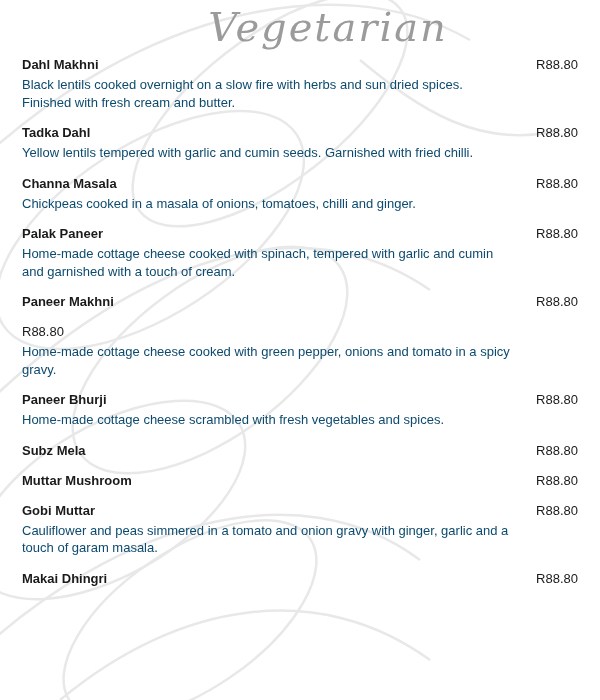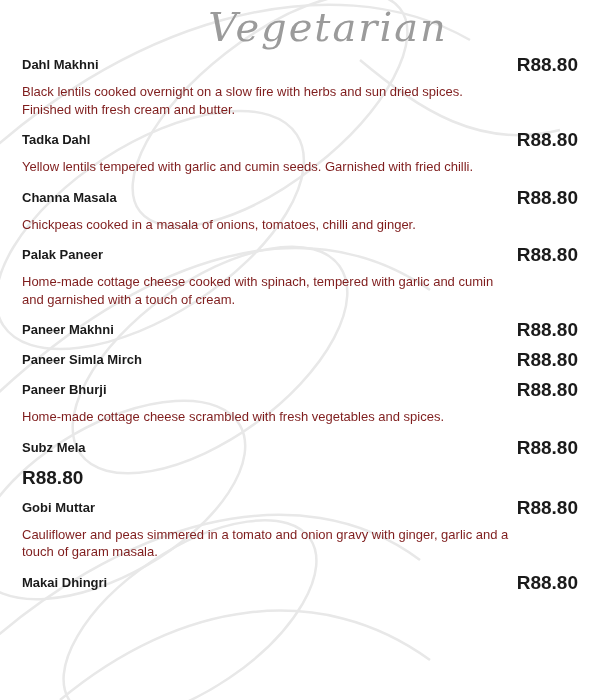--- a/index.html
+++ b/index.html
@@ -44,32 +44,32 @@
     justify-content: space-between;
     align-items: center;
   }
   .item .name {
     font-weight: bold;
     font-size: 13px;
     line-height: 17px;
     color: #1a1a1a;
   }
   .item .price {
-    font-weight: bold;
-    font-size: 19px;
+    font-weight: normal;
+    font-size: 13px;
     line-height: 17px;
     color: #1a1a1a;
     white-space: nowrap;
   }
   .item .desc {
     max-width: 490px;
     font-size: 13px;
     line-height: 17.5px;
-    color: #7f1d1d;
-    margin-top: 10px;
+    color: #0c4a6e;
+    margin-top: 3px;
   }
 </style>
 </head>
 <body>
 
 <div class="page">
 
   <svg class="watermark" viewBox="0 0 600 700" xmlns="http://www.w3.org/2000/svg" aria-hidden="true">
     <g fill="none" stroke="#e8e8e8" stroke-width="2.5">
       <ellipse cx="270" cy="110" rx="165" ry="72" transform="rotate(-38 270 110)"></ellipse>
@@ -123,42 +123,43 @@
 
     <div class="item">
       <div class="row">
         <span class="name">Paneer Makhni</span>
         <span class="price">R88.80</span>
       </div>
     </div>
 
     <div class="item">
       <div class="row">
-        <span class="name">Paneer Simla Mirch</span>
         <span class="price">R88.80</span>
       </div>
+      <div class="desc">Home-made cottage cheese cooked with green pepper, onions and tomato in a spicy gravy.</div>
     </div>
 
     <div class="item">
       <div class="row">
         <span class="name">Paneer Bhurji</span>
         <span class="price">R88.80</span>
       </div>
       <div class="desc">Home-made cottage cheese scrambled with fresh vegetables and spices.</div>
     </div>
 
     <div class="item">
       <div class="row">
         <span class="name">Subz Mela</span>
         <span class="price">R88.80</span>
       </div>
     </div>
 
     <div class="item">
       <div class="row">
+        <span class="name">Muttar Mushroom</span>
         <span class="price">R88.80</span>
       </div>
     </div>
 
     <div class="item">
       <div class="row">
         <span class="name">Gobi Muttar</span>
         <span class="price">R88.80</span>
       </div>
       <div class="desc">Cauliflower and peas simmered in a tomato and onion gravy with ginger, garlic and a touch of garam masala.</div>

